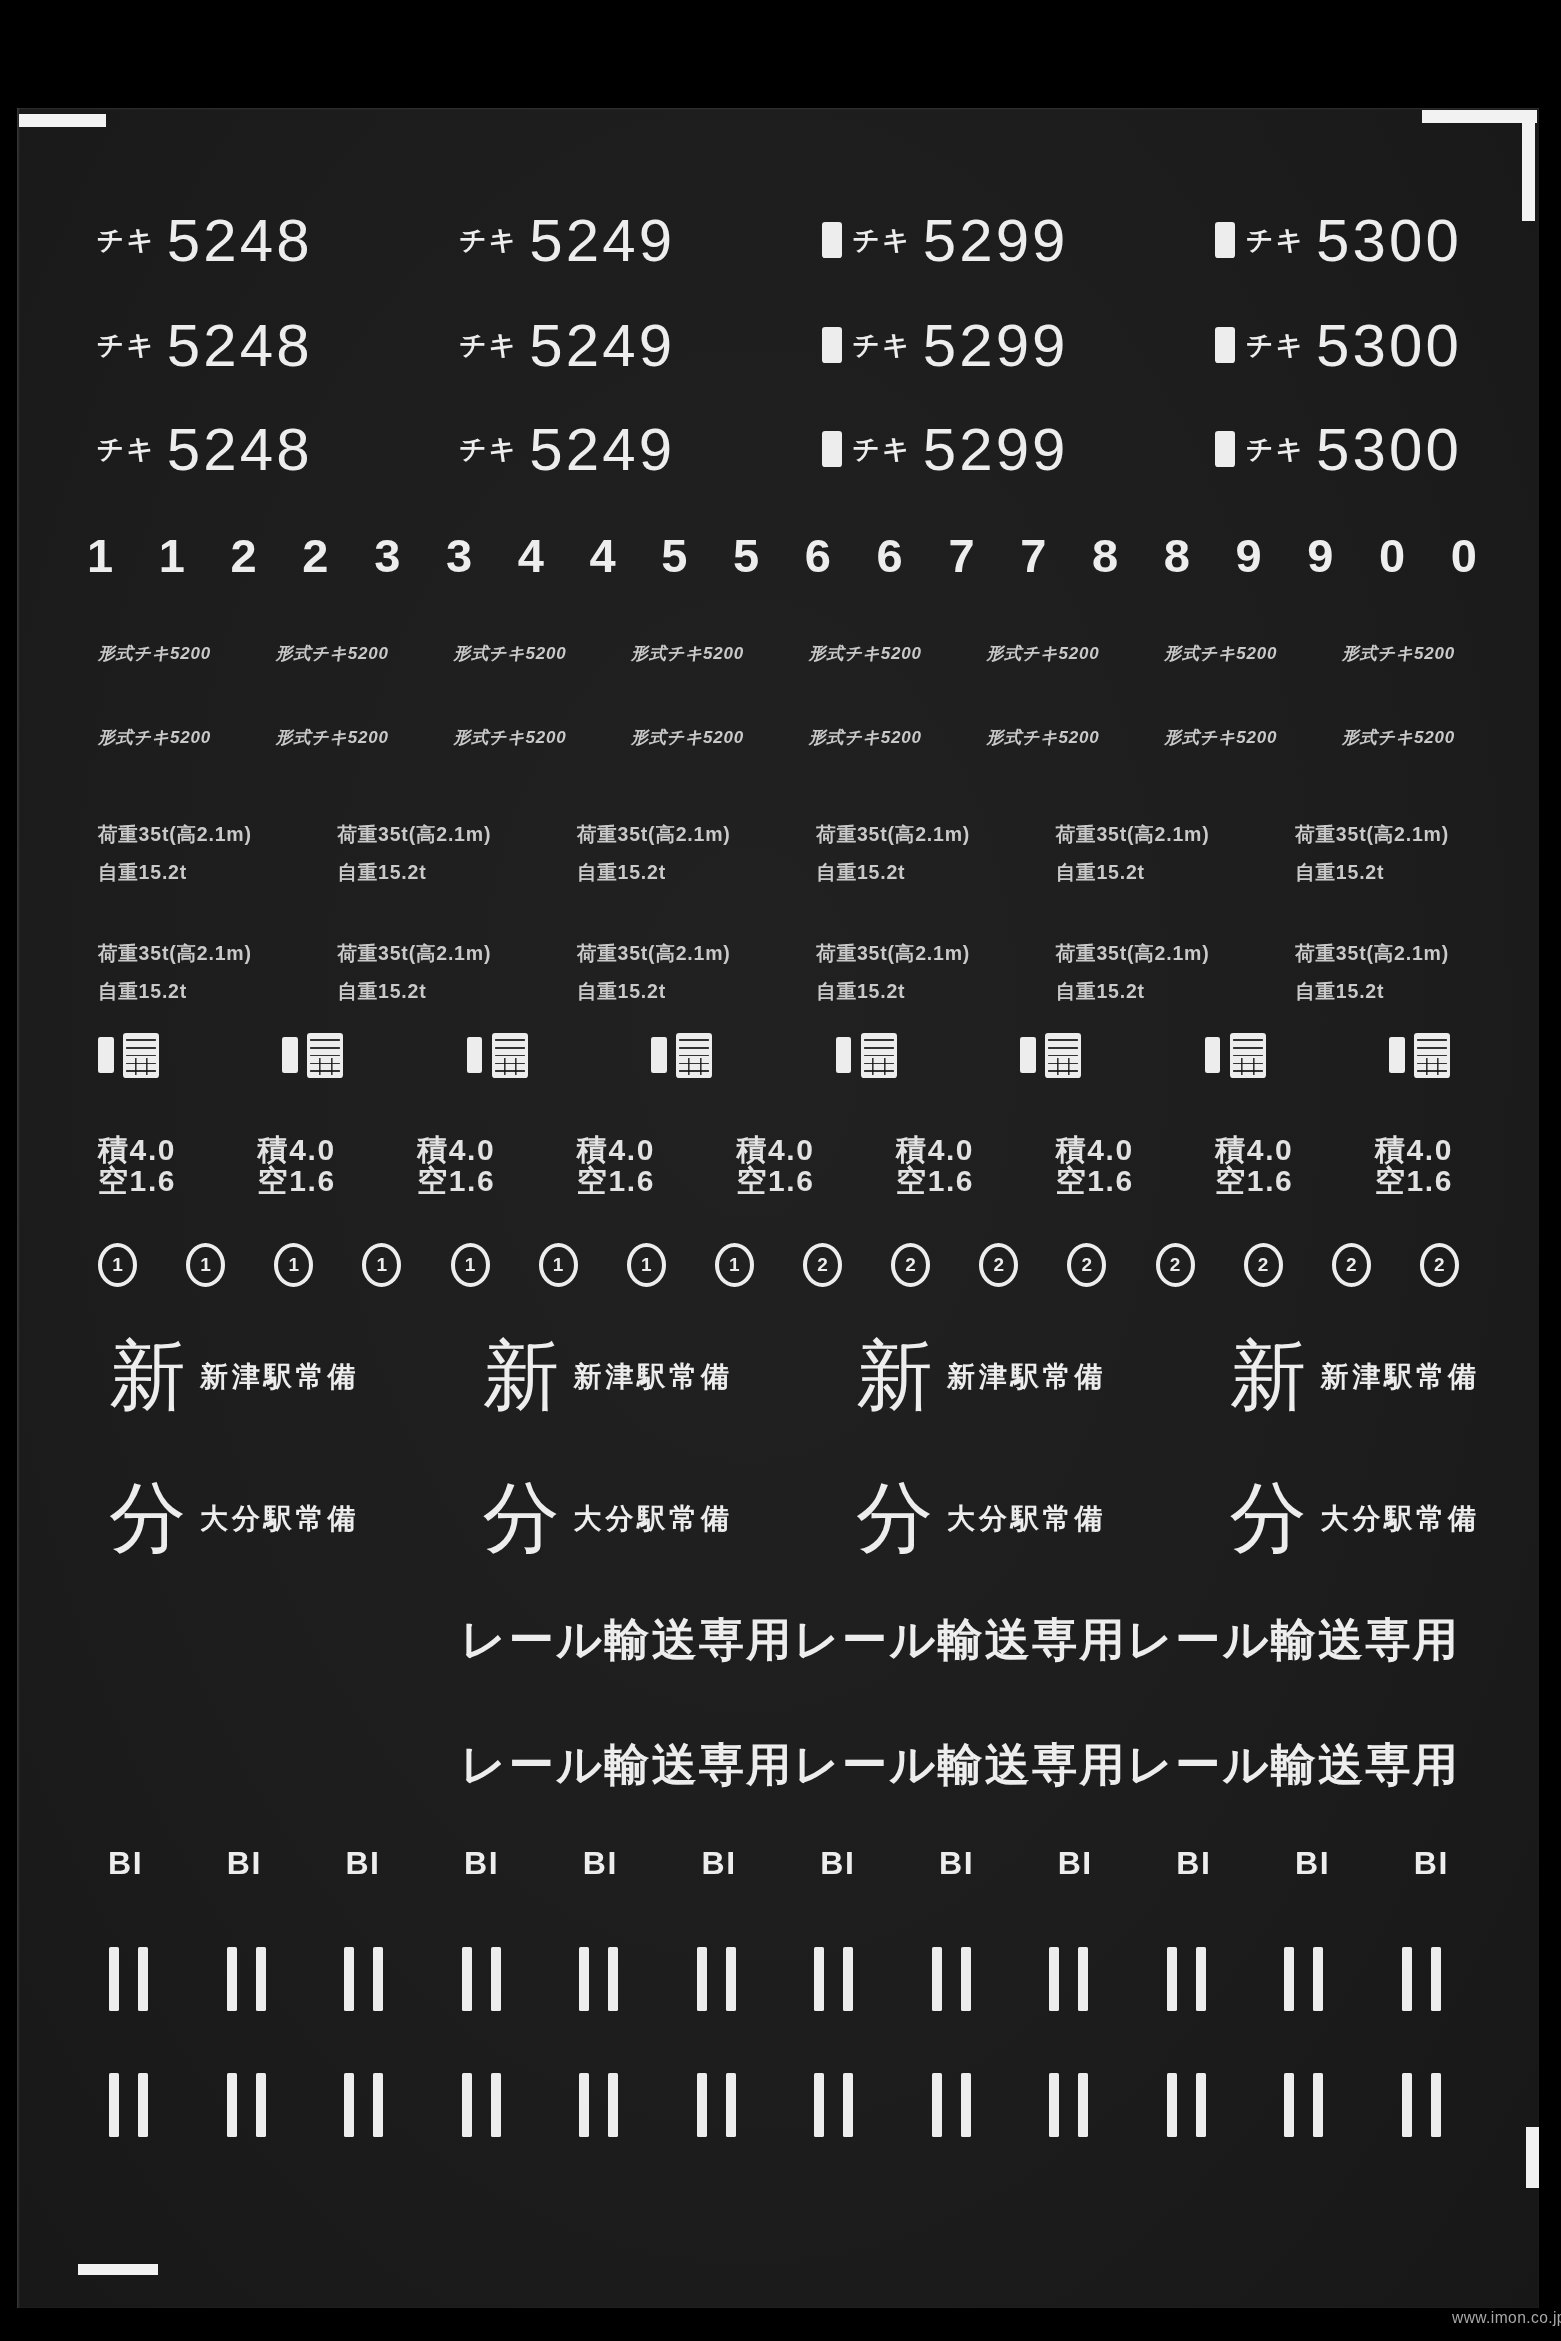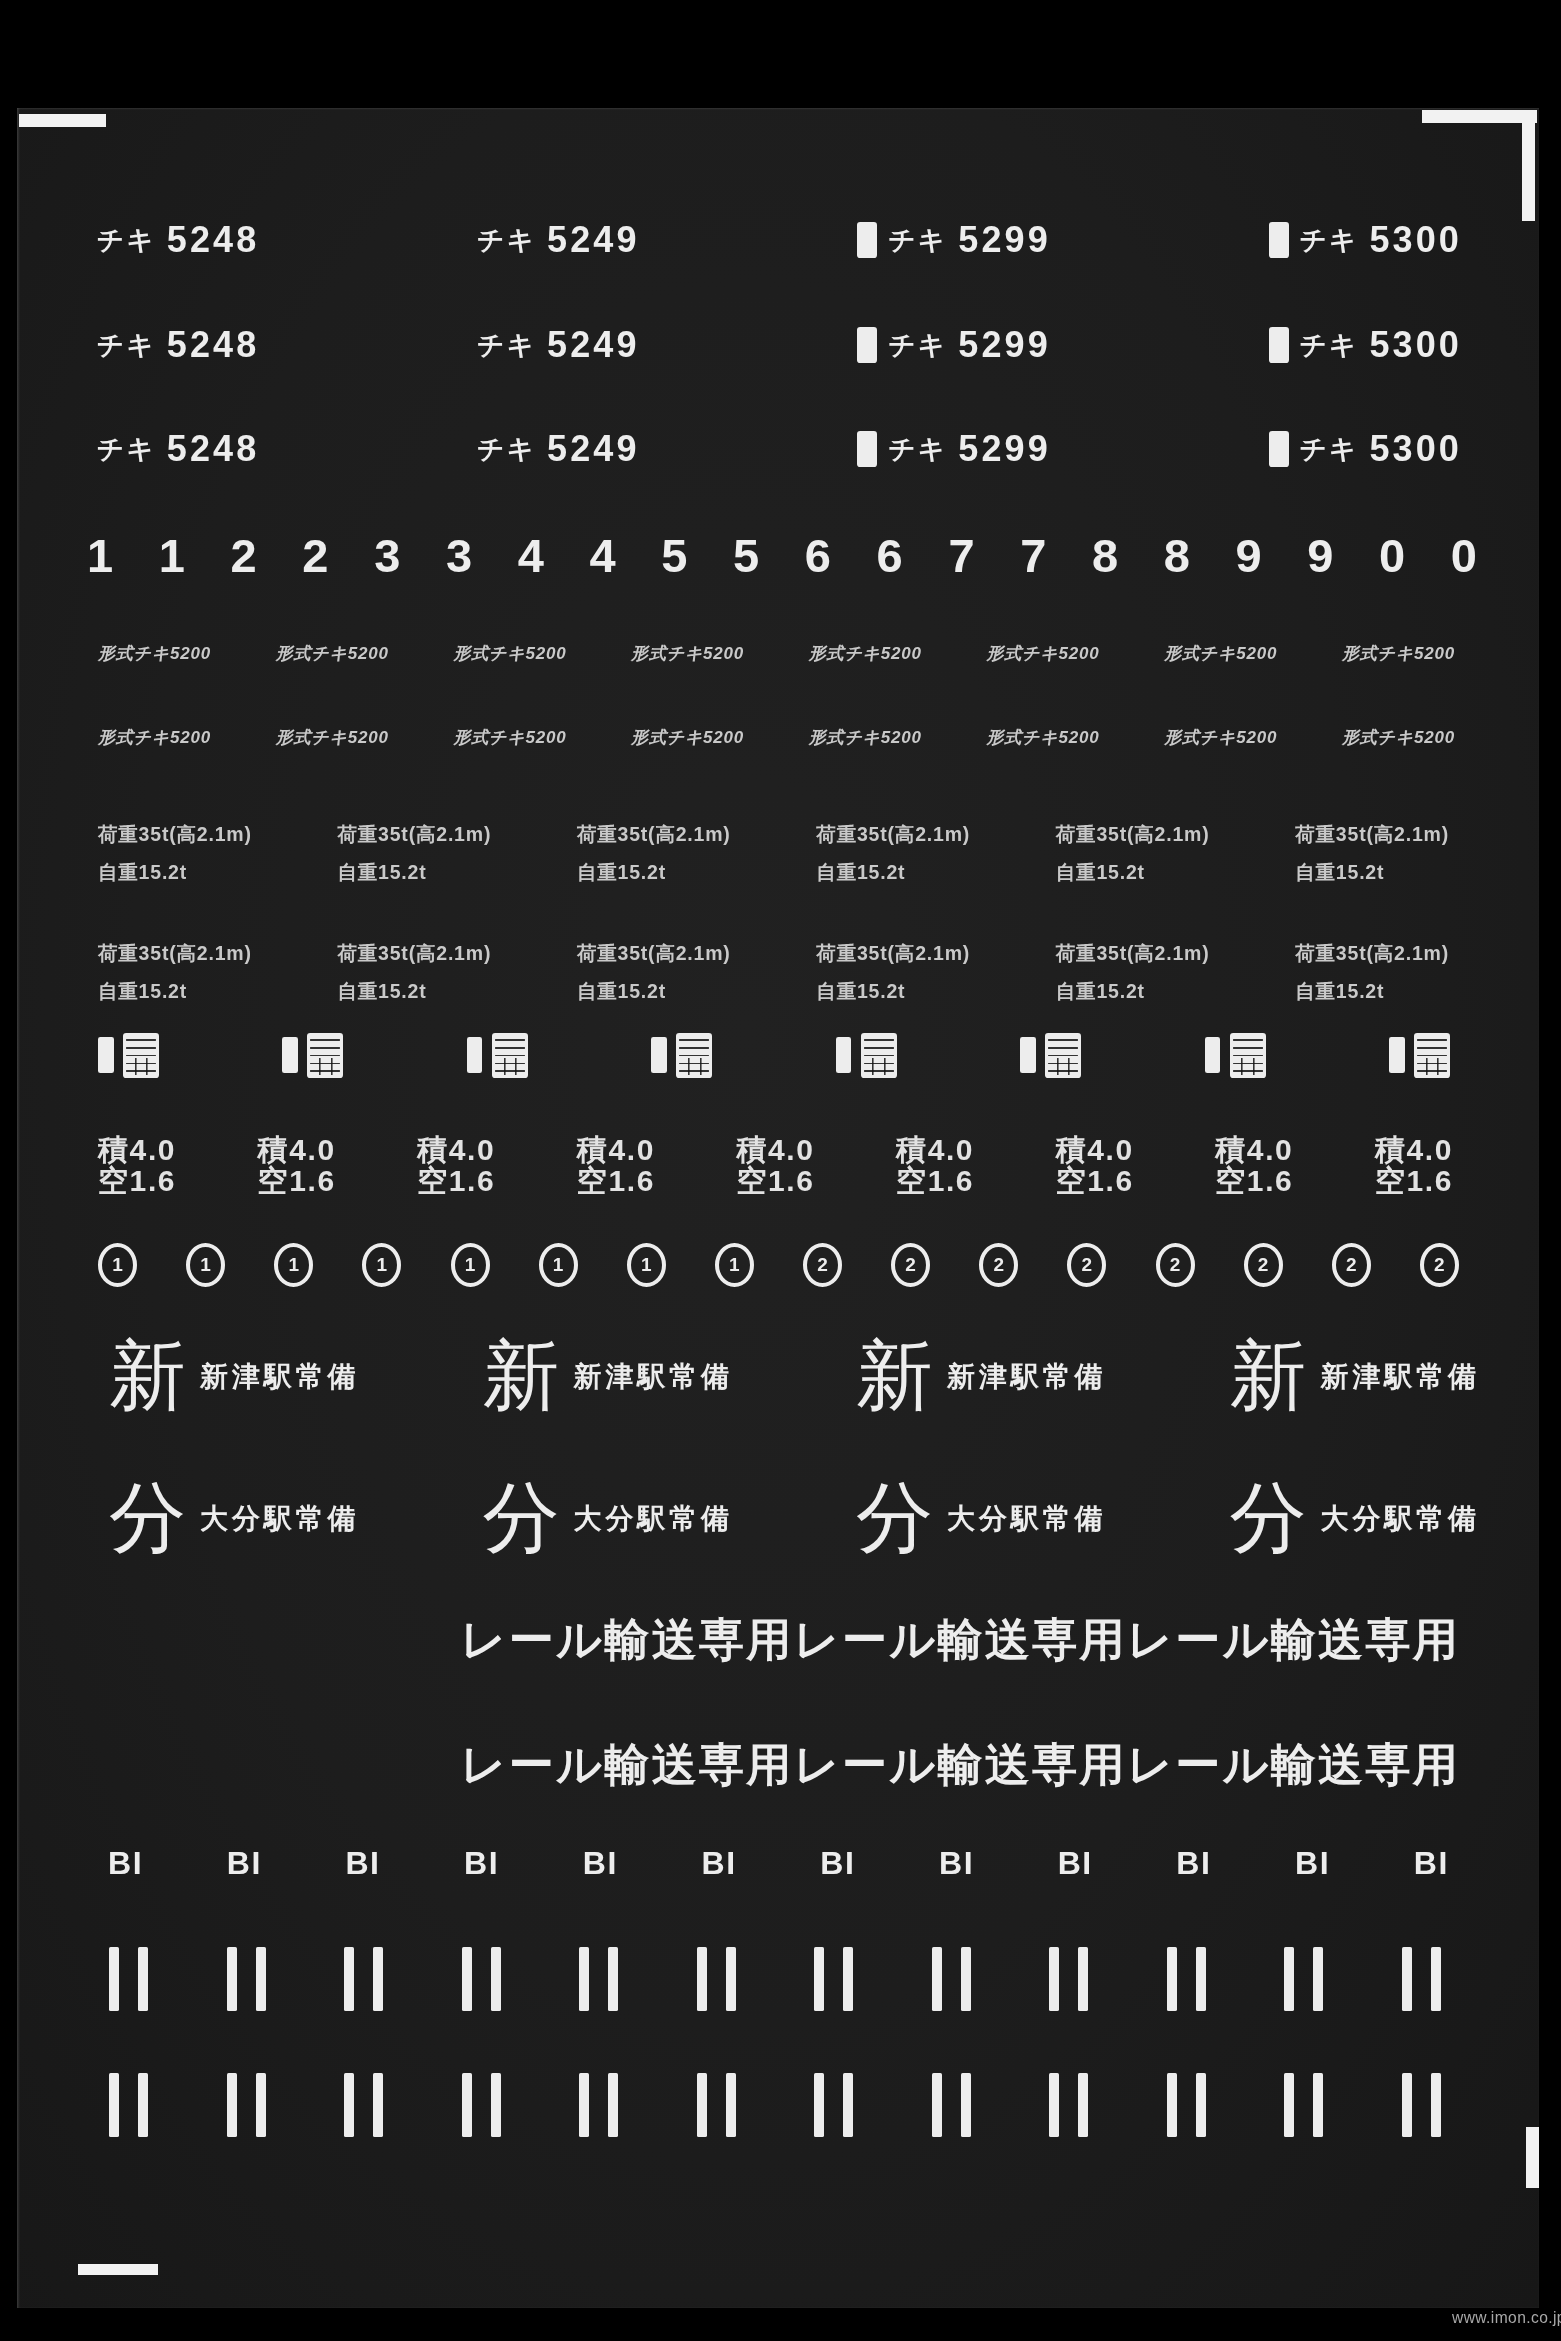--- a/index.html
+++ b/index.html
@@ -7,21 +7,21 @@
          font-family:"Liberation Sans","DejaVu Sans",sans-serif;}
   #sheet{position:absolute;left:17px;top:108px;width:1522px;height:2200px;
          background:radial-gradient(ellipse at 48% 42%, #212121 0%, #1d1d1d 55%, #171717 100%);
          box-shadow:inset 2.3px 0 2.3px -0.8px rgba(255,255,255,.14), inset 0 1.6px 2.3px -0.8px rgba(255,255,255,.10);}
   .row{position:absolute;display:flex;justify-content:space-between;color:var(--ink,#ededed);}
   
   .car-row{left:97px;width:1365px;height:56px;align-items:center;}
   .car-item{display:flex;align-items:center;margin-top:6px;}
   .car-square{width:20px;height:36px;background:var(--ink,#ededed);border-radius:3.1px;margin-right:11px;}
   .car-kana{font-size:26.5px;font-weight:700;letter-spacing:2.3px;margin-right:11px;white-space:nowrap;}
-  .car-num{font-size:36px;font-weight:700;letter-spacing:3.1px;white-space:nowrap;}
+  .car-num{font-size:60px;font-weight:400;letter-spacing:3.1px;white-space:nowrap;}
   
   .digits-row{left:87px;width:1390px;top:531px;height:52px;}
   .digit{font-size:47px;font-weight:700;line-height:50px;}
   
   .type-row{left:98px;width:1357px;height:23.4px;color:var(--ink_dim,#c9c9c9);filter:blur(0.3px);font-style:italic;}
   .type-item{font-size:17px;font-weight:700;letter-spacing:0.8px;white-space:nowrap;}
   
   .load-row{left:98px;width:1351px;height:81px;color:var(--ink_dim,#c9c9c9);filter:blur(0.3px);margin-top:16px;}
   .load-line{font-size:19.5px;font-weight:700;line-height:38px;letter-spacing:0.8px;white-space:nowrap;}
   

